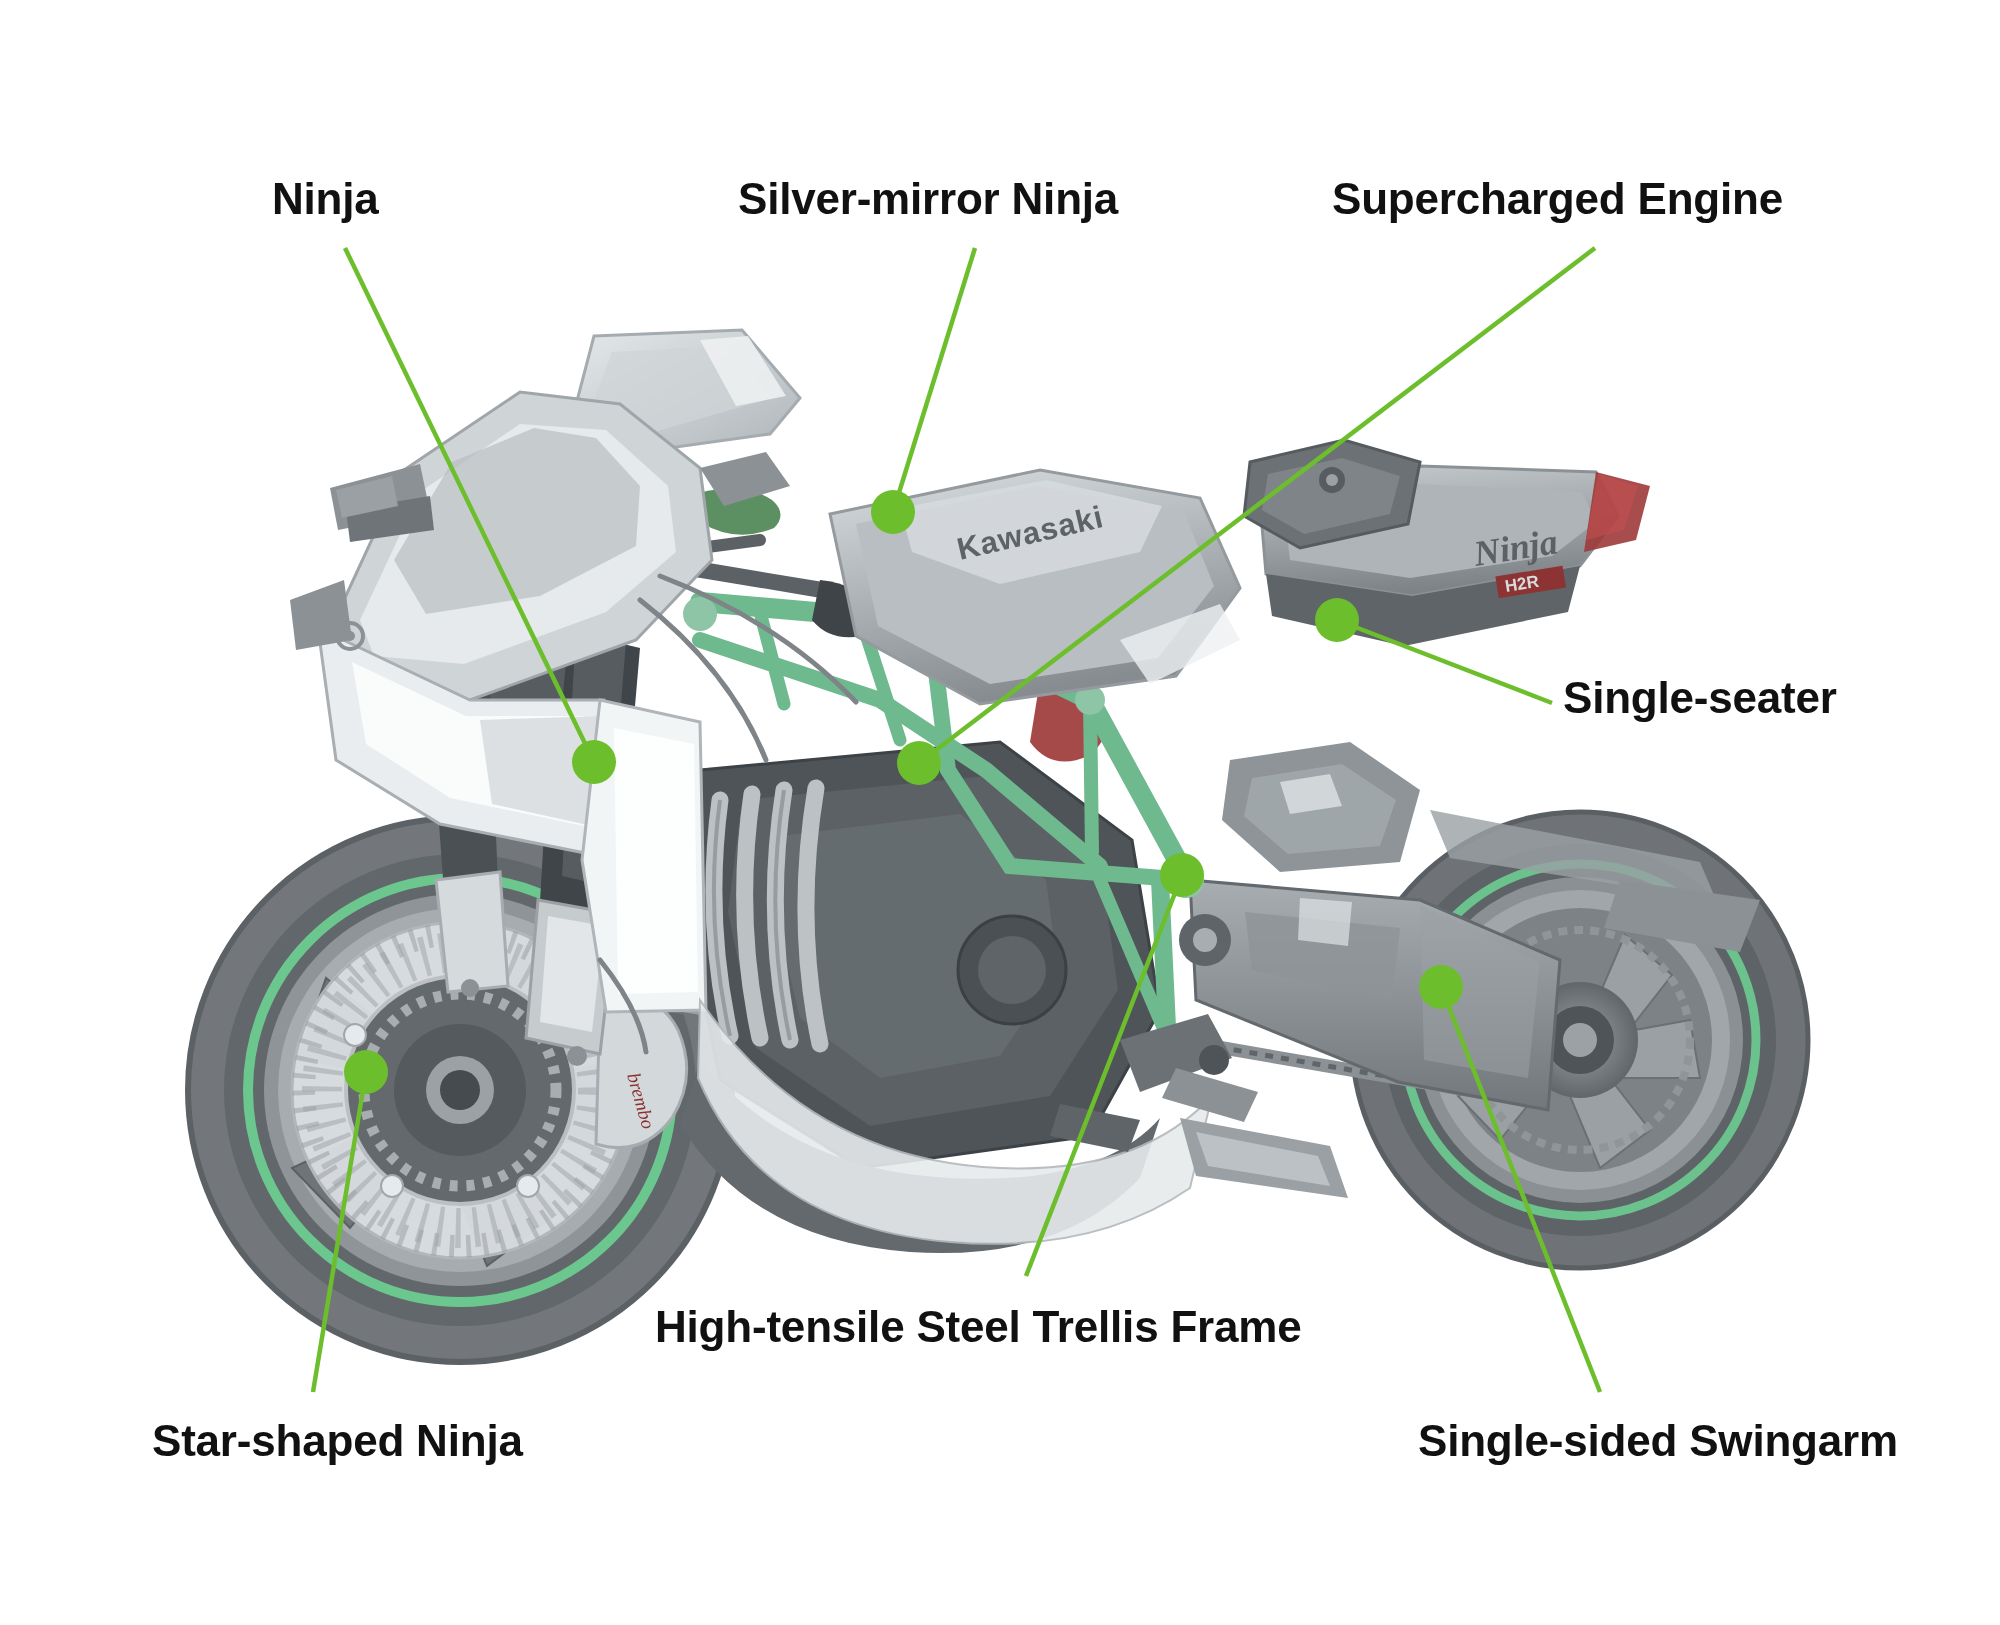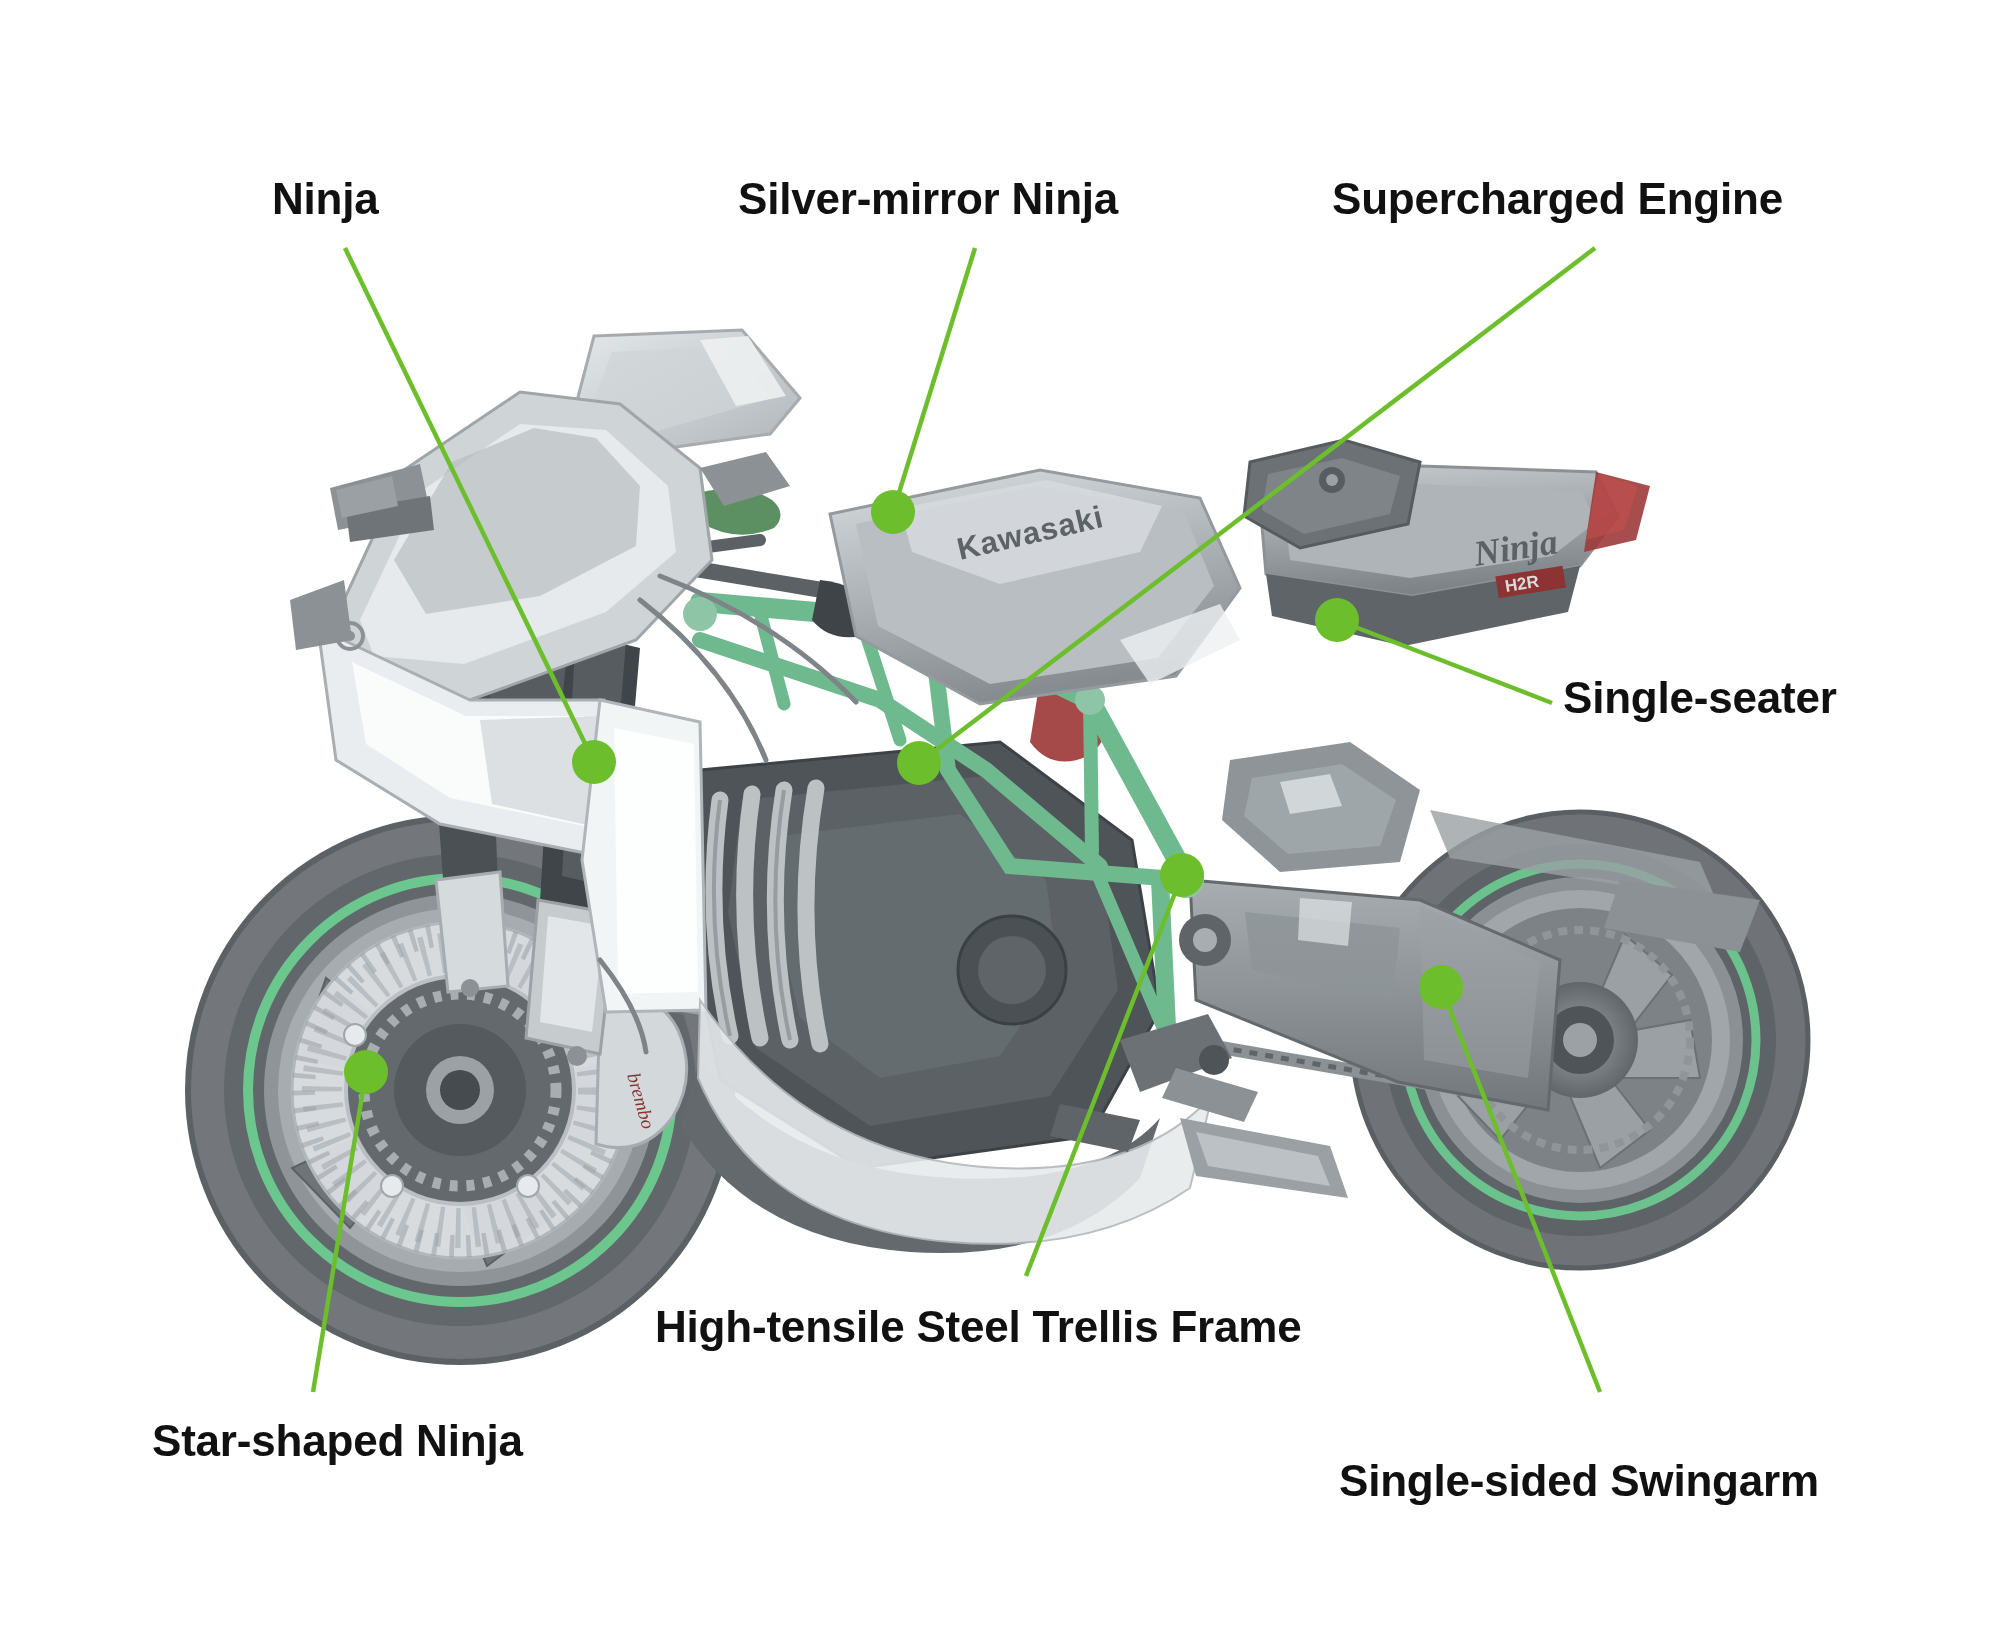--- a/index.html
+++ b/index.html
@@ -29,21 +29,21 @@
     letter-spacing:-0.2px;
     white-space:nowrap;
     line-height:1;
   }
   .lbl-cawl{ left:272px; top:177px; }
   .lbl-paint{ left:738px; top:177px; }
   .lbl-engine{ left:1332px; top:177px; }
   .lbl-seater{ left:1563px; top:676px; }
   .lbl-frame{ left:655px; top:1305px; }
   .lbl-wheel{ left:152px; top:1419px; }
-  .lbl-swingarm{ left:1339px; top:1419px;margin-top:40px; }
+  .lbl-swingarm{ left:1418px; top:1419px; }
 </style>
 </head>
 <body>
 
 <div id="stage">
 
   <svg id="art" viewBox="0 0 2000 1625" xmlns="http://www.w3.org/2000/svg">
     <defs>
       <linearGradient id="gScreen" x1="0" y1="0" x2="1" y2="1">
         <stop offset="0" stop-color="#E4E8EA"></stop>

